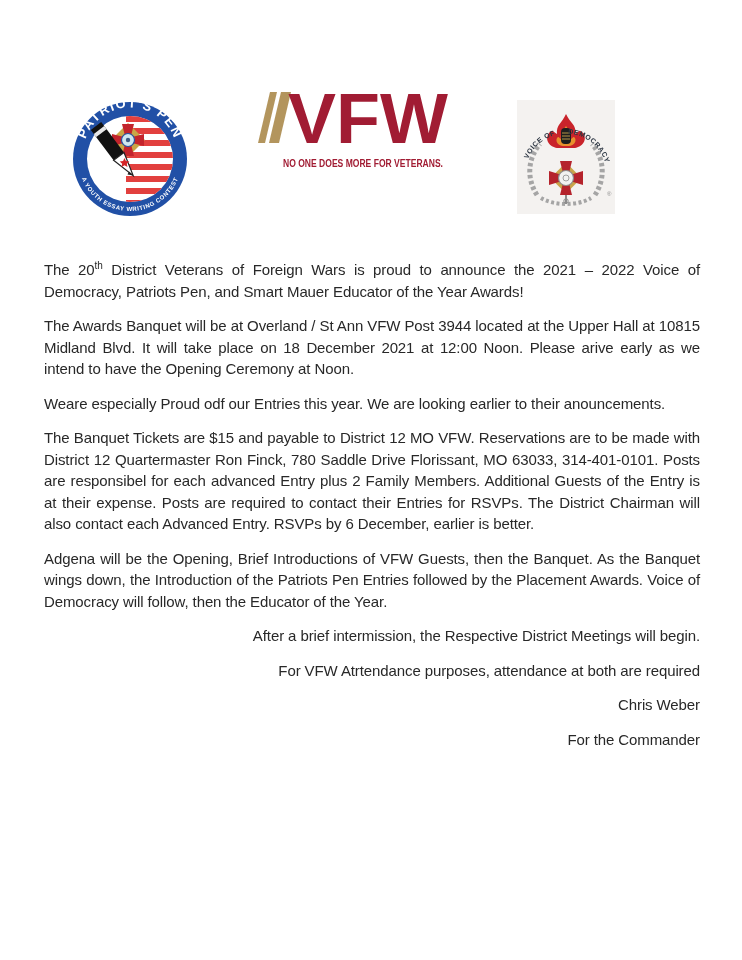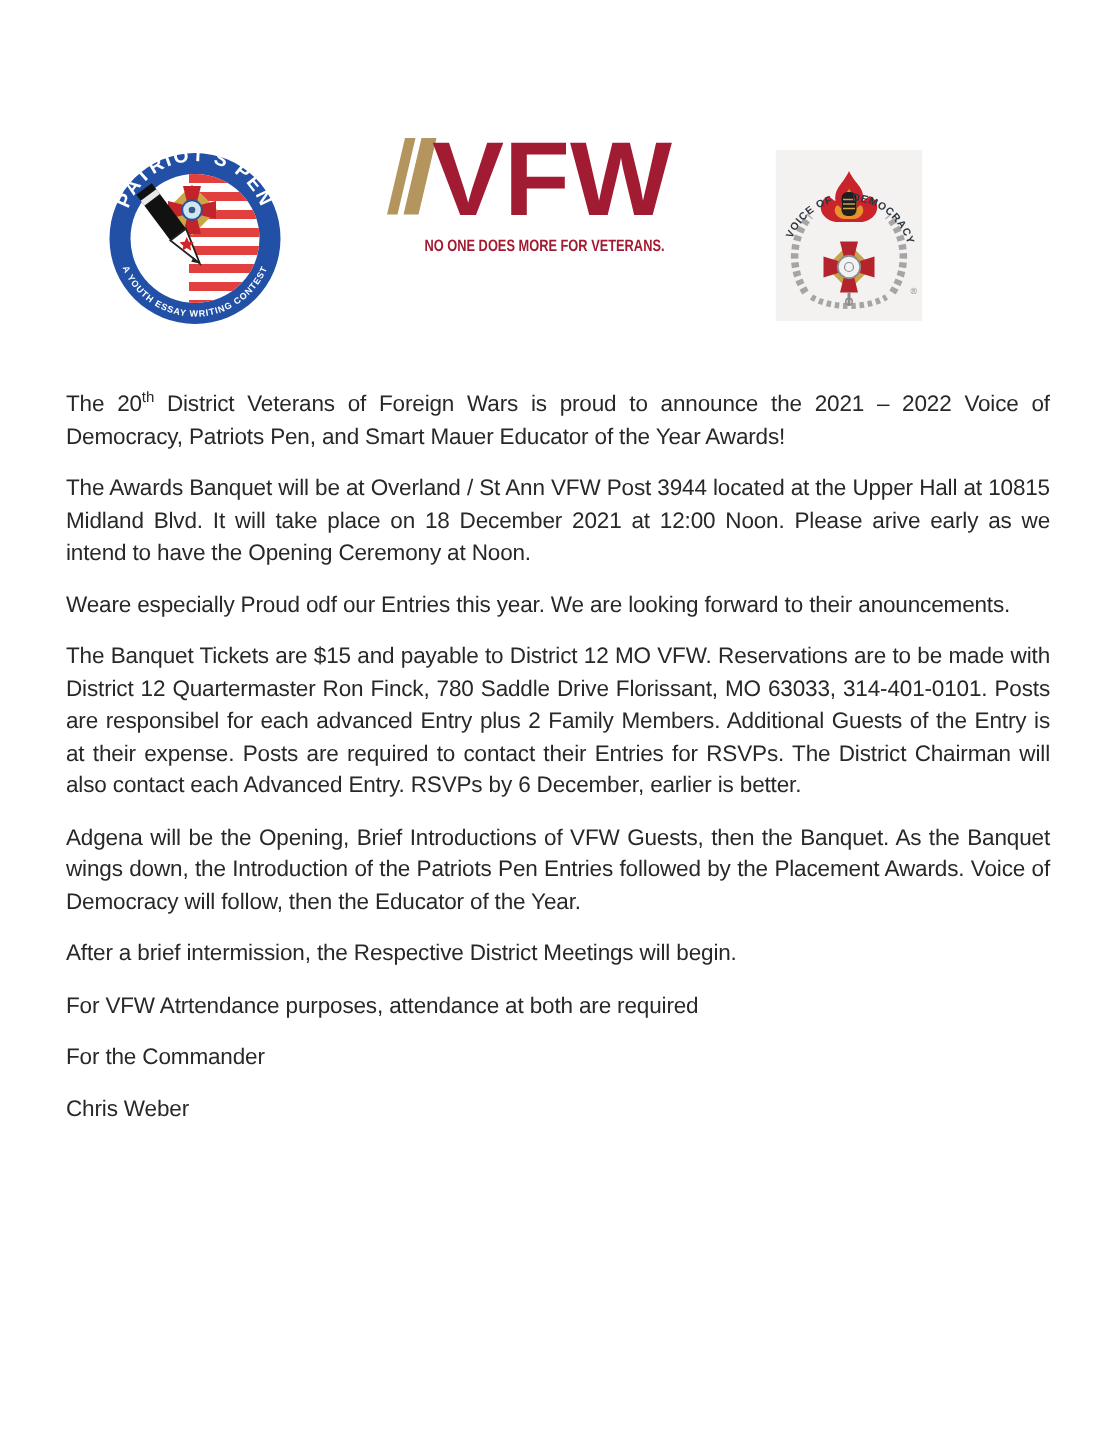--- a/index.html
+++ b/index.html
@@ -23,21 +23,21 @@
     padding: 19px 42px 0 44px;
     color: #282828;
     font-size: 15px;
     line-height: 21.5px;
     letter-spacing: -0.1px;
   }
   .doc p {
     margin: 0 0 13px 0;
     text-align: justify;
   }
-  .doc p.last-lines { text-align: left; }
+  .doc p.last-lines { text-align: right; }
   sup.ord {
     font-size: 10px;
     line-height: 0;
     vertical-align: super;
   }
 </style>
 </head>
 <body>
 
 <div class="page">
@@ -137,29 +137,29 @@
 
   </div>
 
   <div class="doc">
 
     <p><span>The 20</span><sup class="ord">th</sup><span> District Veterans of Foreign Wars is proud to announce the 2021 – 2022 Voice of Democracy, Patriots Pen, and Smart Mauer Educator of the Year Awards!</span></p>
 
     <p>The Awards Banquet will be at Overland / St Ann VFW Post 3944 located at the Upper Hall at 10815 Midland Blvd. It will take place on 18 December 2021 at 12:00 Noon. Please arive early as we intend to have the Opening Ceremony at Noon.</p>
 
 
-    <p>Weare especially Proud odf our Entries this year. We are looking forward to their anouncements.</p>
+    <p>Weare especially Proud odf our Entries this year. We are looking earlier to their anouncements.</p>
 
     <p>The Banquet Tickets are $15 and payable to District 12 MO VFW. Reservations are to be made with District 12 Quartermaster Ron Finck, 780 Saddle Drive Florissant, MO 63033, 314-401-0101. Posts are responsibel for each advanced Entry plus 2 Family Members. Additional Guests of the Entry is at their expense. Posts are required to contact their Entries for RSVPs. The District Chairman will also contact each Advanced Entry. RSVPs by 6 December, earlier is better.</p>
 
     <p>Adgena will be the Opening, Brief Introductions of VFW Guests, then the Banquet. As the Banquet wings down, the Introduction of the Patriots Pen Entries followed by the Placement Awards. Voice of Democracy will follow, then the Educator of the Year.</p>
 
     <p class="last-lines">After a brief intermission, the Respective District Meetings will begin.</p>
 
     <p class="last-lines">For VFW Atrtendance purposes, attendance at both are required</p>
 
+    <p class="last-lines">Chris Weber</p>
+
     <p class="last-lines">For the Commander</p>
-
-    <p class="last-lines">Chris Weber</p>
 
 
   </div>
 </div>
 
 </body></html>

